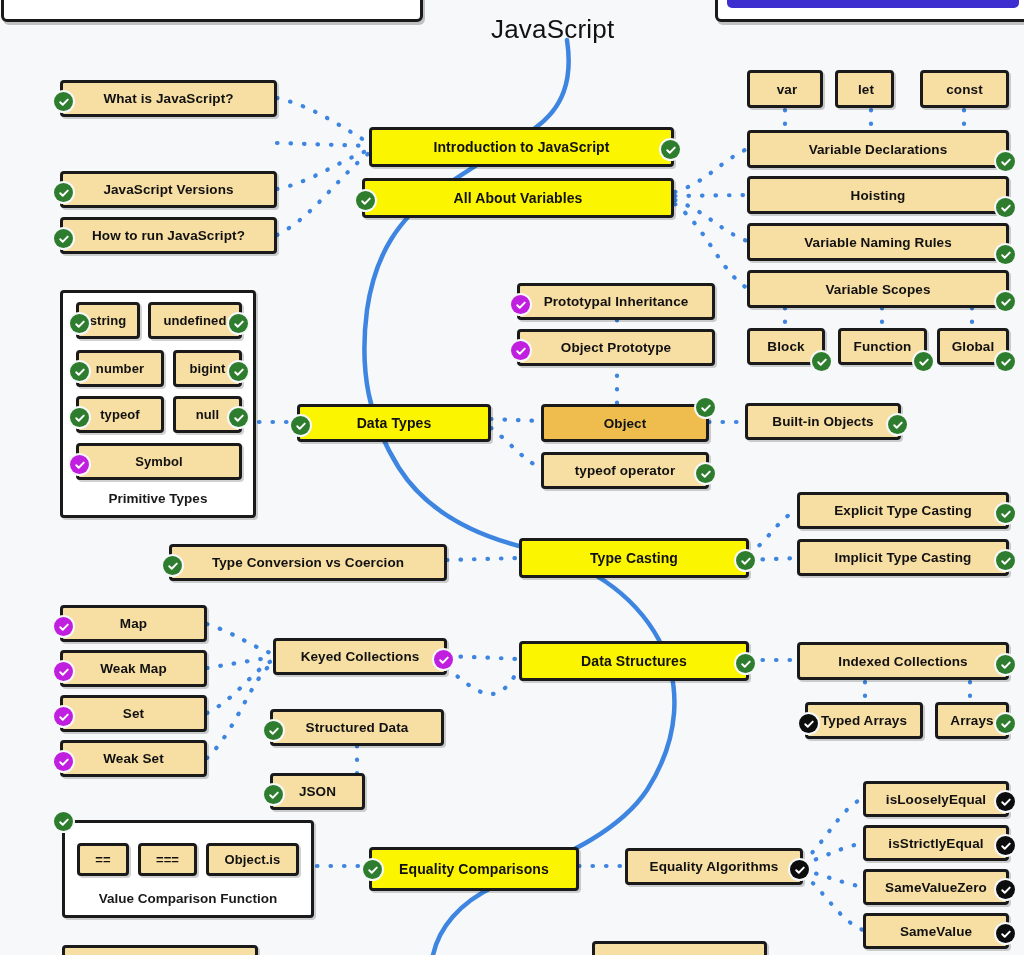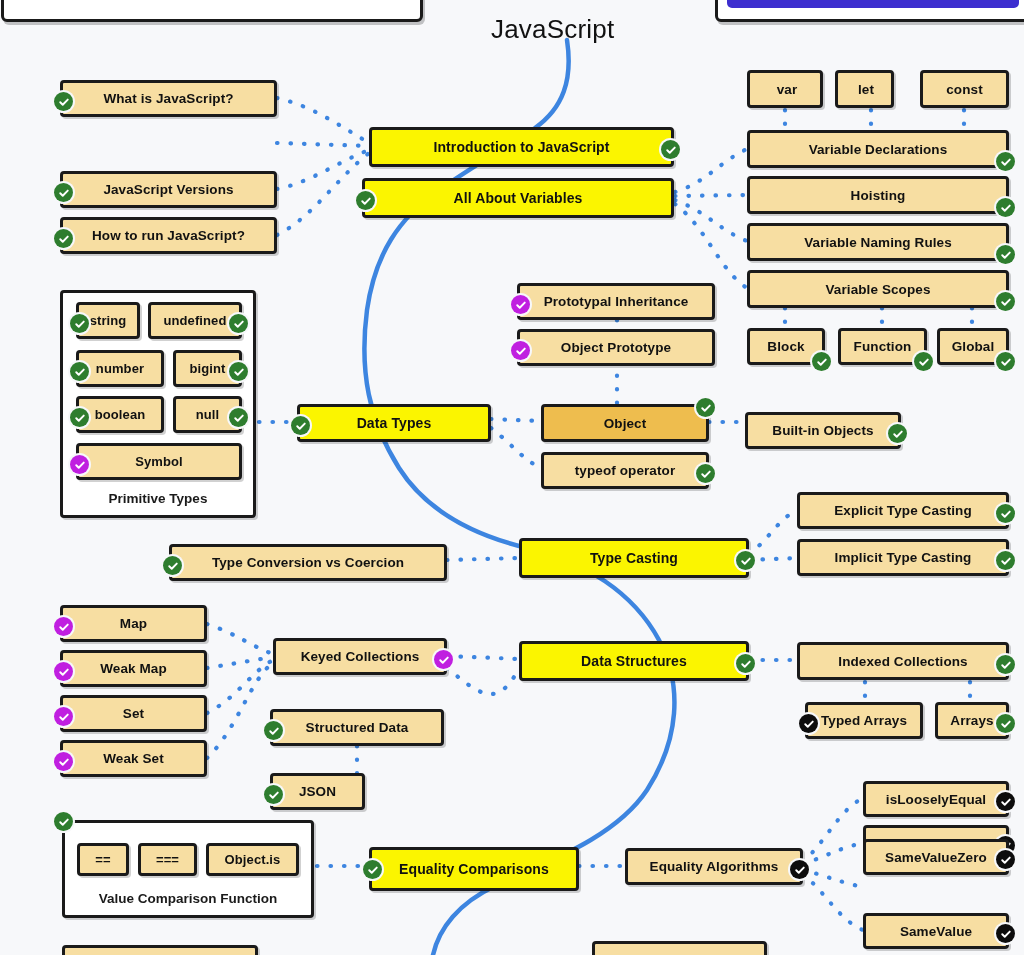--- a/index.html
+++ b/index.html
@@ -309,21 +309,21 @@
   <div class="node small" style="left:166px; top:350px; width:69px; height:37px;">
     <span>bigint</span>
     <span class="badge green" style="right:-9px; top:9px;">
       <svg viewBox="0 0 16 16">
           <path d="M3 8.4 L6.3 11.6 L13 4.8" fill="none" stroke="#fff" stroke-width="2.6" stroke-linecap="round" stroke-linejoin="round"></path>
         </svg>
     </span>
   </div>
 
   <div class="node small" style="left:69px; top:396px; width:88px; height:37px;">
-    <span>boolean</span>
+    <span>typeof</span>
     <span class="badge green" style="left:-9px; top:9px;">
       <svg viewBox="0 0 16 16">
           <path d="M3 8.4 L6.3 11.6 L13 4.8" fill="none" stroke="#fff" stroke-width="2.6" stroke-linecap="round" stroke-linejoin="round"></path>
         </svg>
     </span>
   </div>
   <div class="node small" style="left:166px; top:396px; width:69px; height:37px;">
     <span>null</span>
     <span class="badge green" style="right:-9px; top:9px;">
       <svg viewBox="0 0 16 16">
@@ -379,21 +379,21 @@
 
   <div class="node" style="left:534px; top:452px; width:168px; height:37px;text-align:right;">
     <span>typeof operator</span>
     <span class="badge green" style="right:-9px; top:9px;">
       <svg viewBox="0 0 16 16">
           <path d="M3 8.4 L6.3 11.6 L13 4.8" fill="none" stroke="#fff" stroke-width="2.6" stroke-linecap="round" stroke-linejoin="round"></path>
         </svg>
     </span>
   </div>
 
-  <div class="node" style="left:738px; top:412px; width:156px; height:37px;align-items:center;">
+  <div class="node" style="left:738px; top:403px; width:156px; height:37px;align-items:center;">
     <span>Built-in Objects</span>
     <span class="badge green" style="right:-9px; top:9px;">
       <svg viewBox="0 0 16 16">
           <path d="M3 8.4 L6.3 11.6 L13 4.8" fill="none" stroke="#fff" stroke-width="2.6" stroke-linecap="round" stroke-linejoin="round"></path>
         </svg>
     </span>
   </div>
 
   <div class="node" style="left:162px; top:544px; width:278px; height:37px;">
     <span>Type Conversion vs Coercion</span>
@@ -570,21 +570,21 @@
     </span>
   </div>
   <div class="node" style="left:856px; top:825px; width:146px; height:36px;">
     <span>isStrictlyEqual</span>
     <span class="badge black" style="right:-9px; top:8px;">
       <svg viewBox="0 0 16 16">
           <path d="M3 8.4 L6.3 11.6 L13 4.8" fill="none" stroke="#fff" stroke-width="2.6" stroke-linecap="round" stroke-linejoin="round"></path>
         </svg>
     </span>
   </div>
-  <div class="node" style="left:856px; top:839px; width:146px; height:36px;">
+  <div class="node" style="left:856px; top:869px; width:146px; height:36px;">
     <span>SameValueZero</span>
     <span class="badge black" style="right:-9px; top:8px;">
       <svg viewBox="0 0 16 16">
           <path d="M3 8.4 L6.3 11.6 L13 4.8" fill="none" stroke="#fff" stroke-width="2.6" stroke-linecap="round" stroke-linejoin="round"></path>
         </svg>
     </span>
   </div>
   <div class="node" style="left:856px; top:913px; width:146px; height:36px;">
     <span>SameValue</span>
     <span class="badge black" style="right:-9px; top:8px;">

